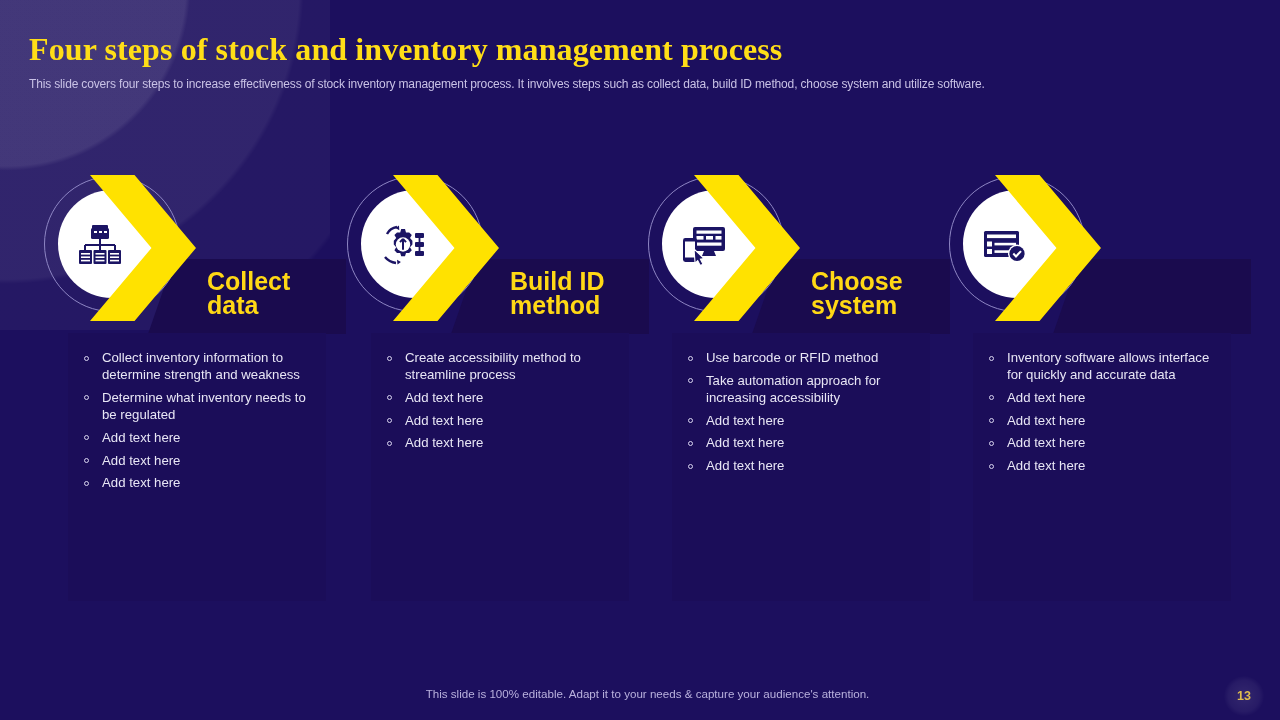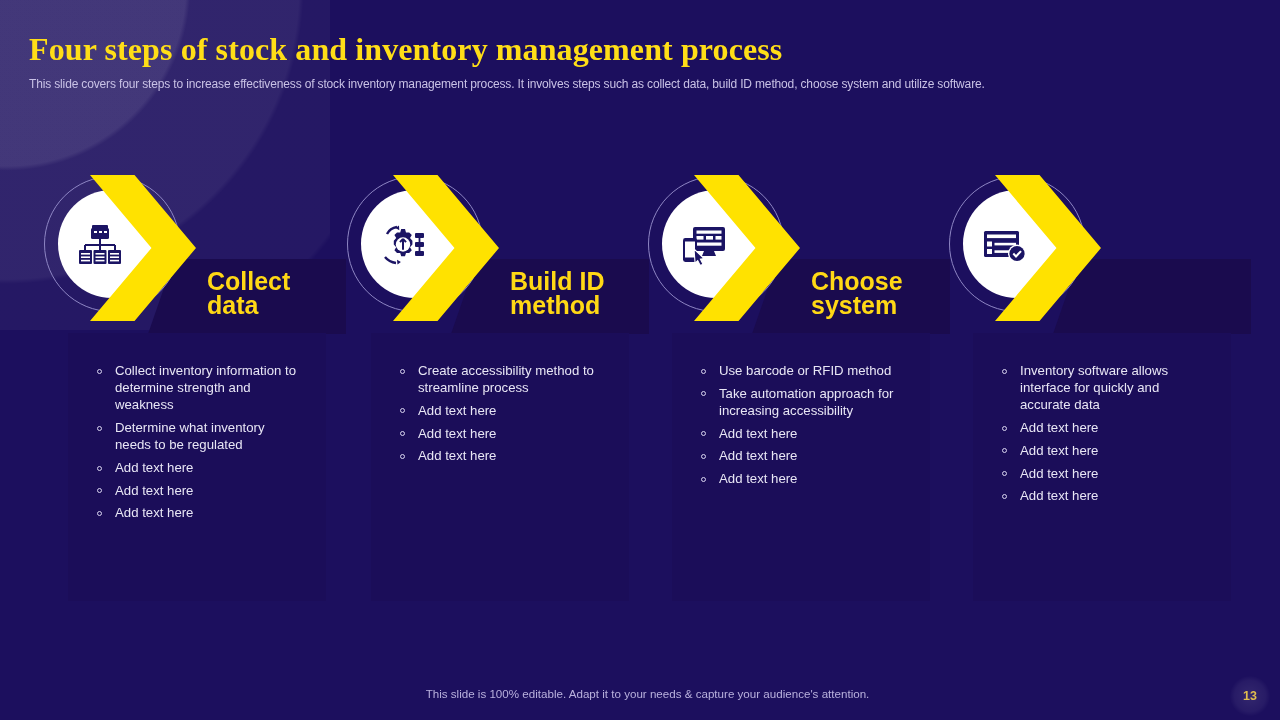--- a/index.html
+++ b/index.html
@@ -129,21 +129,21 @@
   .body-panel {
     position: absolute;
     left: 24px;
     top: 161px;
     width: 258px;
     height: 268px;
     background: #1b0d59;
   }
   .bullets {
     list-style: none;
-    margin: 13px;
+    margin: 0;
     padding: 16px 12px 0 14px;
   }
   .bullets li {
     position: relative;
     padding-left: 20px;
     margin-bottom: 5.5px;
     font-size: 13.2px;
     line-height: 17.2px;
     color: #e8e6f5;
   }
@@ -165,21 +165,21 @@
     left: 0;
     right: 0;
     top: 687px;
     text-align: center;
     font-size: 11.6px;
     color: #b9b1dd;
     margin-left: 15px;
   }
   .page-badge {
     position: absolute;
-    right: 10px;
+    right: 16px;
     top: 676px;
     width: 40px;
     height: 40px;
     border-radius: 50%;
     background: radial-gradient(circle, rgba(255,255,255,0.10) 0%, rgba(255,255,255,0.05) 55%, rgba(255,255,255,0) 72%);
     display: flex;
     align-items: center;
     justify-content: center;
     font-size: 12.5px;
     font-weight: bold;

